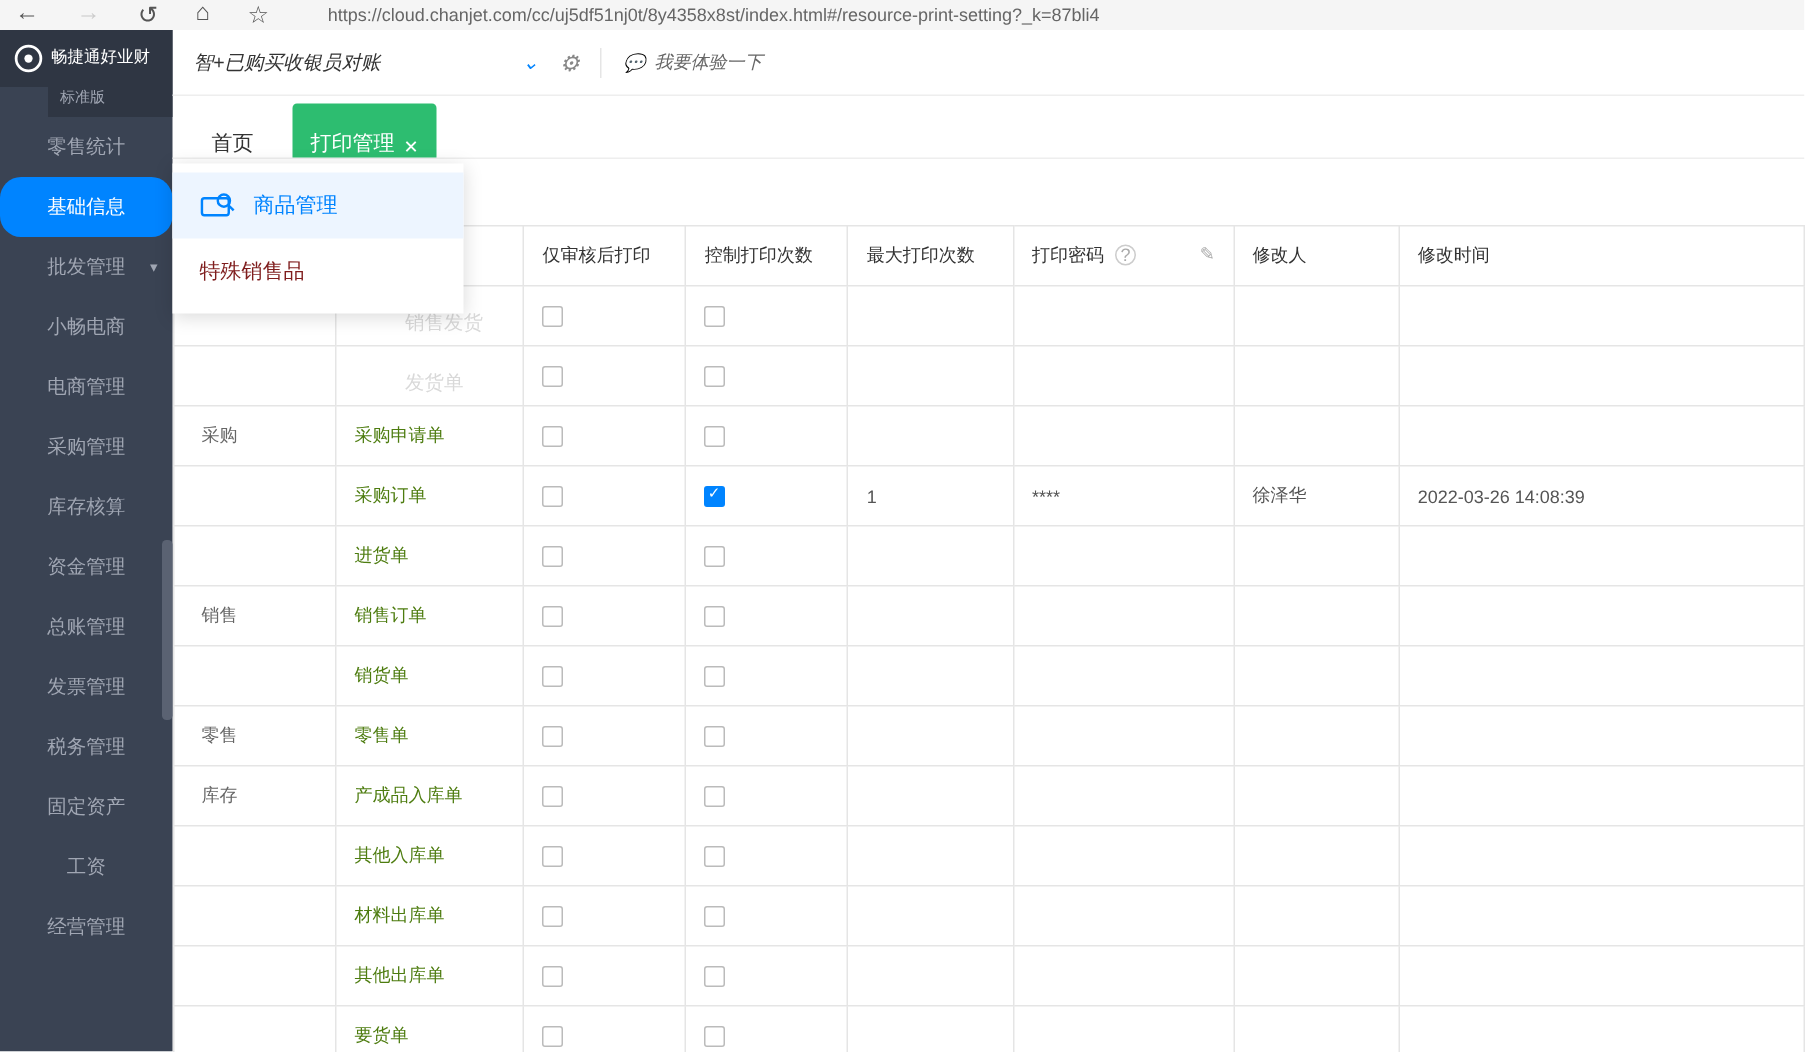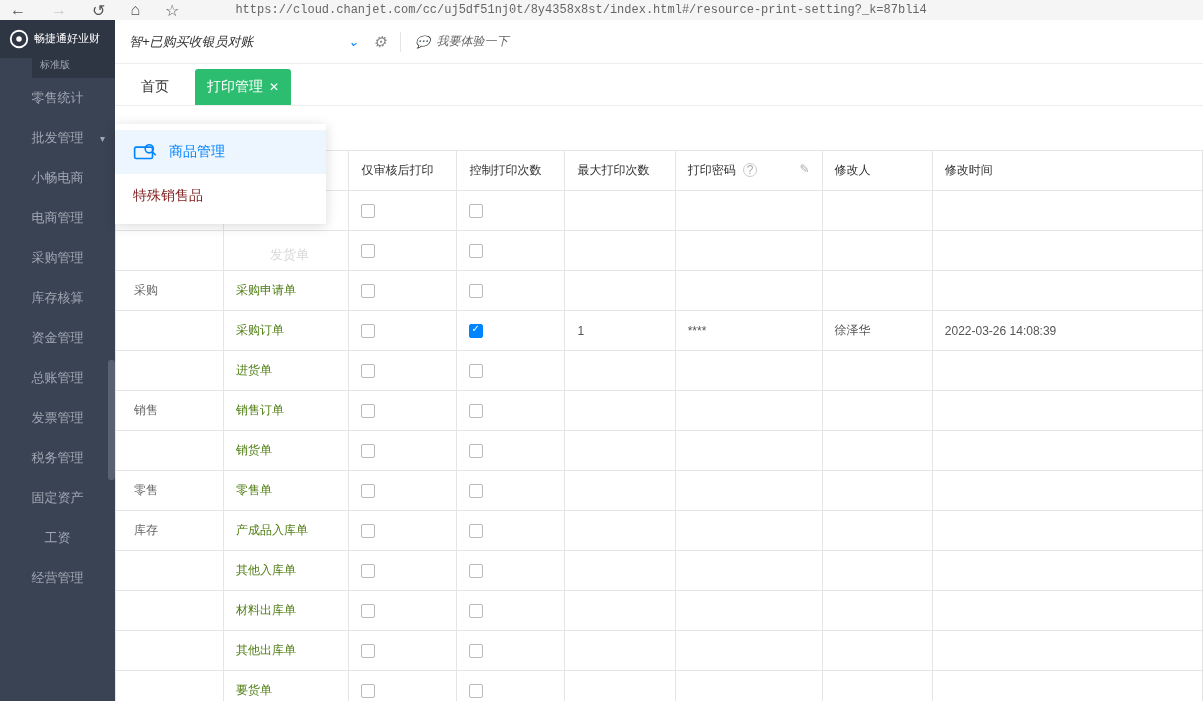--- a/index.html
+++ b/index.html
@@ -1,53 +1,53 @@
 <!DOCTYPE html>
 <html><head>
 <meta charset="utf-8">
 <style>
 * { box-sizing: border-box; margin: 0; padding: 0; }
 body { font-family: "Microsoft YaHei", Arial, sans-serif; font-size: 13px; color: #333; background: #fff; overflow: hidden; }
 .browser-bar { height: 20px; background: #f5f5f5; display: flex; align-items: center; padding: 0 10px; gap: 20px; color: #666; font-size: 12px; }
 .browser-bar .nav-icons { display: flex; gap: 25px; font-size: 16px; color: #555; }
-.browser-bar .url { margin-left: 36px; font-family: Liberation Mono, monospace; }
+.browser-bar .url { margin-left: 19px; }
 .app { display: flex; height: 681px; }
 .sidebar { width: 115px; background: #3a4353; color: #a0a6b3; display: flex; flex-direction: column; position: relative; }
 .brand { background: #2f3643; padding: 8px 8px; display: flex; align-items: center; gap: 4px; }
 .brand-logo { width: 22px; height: 22px; }
 .brand-text { color: #fff; font-size: 11px; line-height: 1.2; }
 .brand-sub { color: #a0a6b3; font-size: 10px; padding: 0 8px 6px 8px; background: #2f3643; margin-left: 32px; }
 .side-item { height: 40px; display: flex; align-items: center; justify-content: center; font-size: 13px; cursor: pointer; position: relative; border-radius: 14px; }
 .side-item.active { background: #0084ff; color: #fff; }
 .side-item .chev { position: absolute; right: 10px; font-size: 10px; }
 .scroll-track { position: absolute; right: 0; top: 340px; width: 7px; height: 120px; background: #5a6272; border-radius: 3px; }
 .main { flex: 1; display: flex; flex-direction: column; position: relative; }
 .topbar { height: 44px; border-bottom: 1px solid #eee; display: flex; align-items: center; padding: 0 14px; gap: 14px; font-style: italic; }
 .org-select { color: #333; display: flex; align-items: center; gap: 8px; cursor: pointer; width: 230px; }
 .org-select .caret { color: #0084ff; margin-left: auto; }
 .gear { color: #888; font-size: 15px; }
 .divider-v { width: 1px; height: 20px; background: #e5e5e5; }
 .exp { display: flex; align-items: center; gap: 6px; color: #666; font-size: 12px; }
 .exp-icon { color: #888; }
 .tabs { height: 42px; display: flex; align-items: flex-end; padding: 0 14px; gap: 14px; border-bottom: 1px solid #eee; }
-.tab { height: 36px; display: flex; align-items: center; padding: 0 12px; font-size: 14px; cursor: pointer; border-radius: 3px 3px 0 0; }
+.tab { height: 36px; display: flex; align-items: flex-end; padding: 0 12px; font-size: 14px; cursor: pointer; border-radius: 3px 3px 0 0; }
 .tab.active { background: #2dbd70; color: #fff; }
 .tab .close { margin-left: 6px; font-size: 12px; }
 .content { flex: 1; padding: 0; overflow: auto; position: relative; }
 .table { width: 100%; border-collapse: collapse; margin-top: 44px; }
 .table th, .table td { border: 1px solid #e5e5e5; padding: 0 12px; height: 40px; text-align: left; font-weight: normal; font-size: 12px; color: #555; }
 .table th { background: #fff; color: #333; font-size: 12px; }
 .table td.catcell { color: #666; padding-left: 18px; margin-top: 13px; }
 .table td.doccell { color: #4d7c0f; }
 .chk { width: 14px; height: 14px; border: 1px solid #bbb; border-radius: 2px; display: inline-block; vertical-align: middle; background: #fff; }
 .chk.checked { background: #0084ff; border-color: #0084ff; position: relative; }
 .chk.checked::after { content: "✓"; color: #fff; font-size: 10px; position: absolute; left: 1px; top: -2px; }
 .help-ic { font-size: 12px; color: #aaa; margin-left: 4px; border: 1px solid #ccc; border-radius: 50%; width: 14px; height: 14px; display: inline-flex; align-items: center; justify-content: center; }
 .edit-ic { float: right; color: #aaa; font-size: 12px; }
-.flyout { position: absolute; left: 115px; top: 124px; width: 211px; background: #fff; box-shadow: 0 2px 12px rgba(0,0,0,0.15); z-index: 20; padding: 6px 0; }
+.flyout { position: absolute; left: 115px; top: 109px; width: 194px; background: #fff; box-shadow: 0 2px 12px rgba(0,0,0,0.15); z-index: 20; padding: 6px 0; }
 .fly-item { height: 44px; display: flex; align-items: center; padding: 0 18px; gap: 10px; cursor: pointer; color: #7f1d1d; font-size: 14px; }
 .fly-item.hl { background: #edf5ff; color: #0084ff; }
 .fly-icon { width: 26px; height: 22px; }
 .ghost-col { position: absolute; left: 270px; top: 155px; color: #d9d9d9; font-size: 13px; z-index: 5; pointer-events: none; }
 .ghost-col div { height: 40px; display: flex; align-items: center; }
 col.c-cat { width: 100px; } col.c-doc { width: 116px; } col.c-a { width: 100px; } col.c-b { width: 100px; } col.c-c { width: 102px; } col.c-d { width: 136px; } col.c-e { width: 102px; } col.c-f { width: 250px; }
 </style>
 </head>
 <body>
 
@@ -67,20 +67,21 @@
     <div class="brand">
       <svg class="brand-logo" viewBox="0 0 24 24">
           <circle cx="12" cy="12" r="9" fill="none" stroke="#fff" stroke-width="2"></circle>
           <circle cx="12" cy="12" r="3" fill="#fff"></circle>
         </svg>
       <span class="brand-text">畅捷通好业财</span>
     </div>
     <div class="brand-sub">标准版</div>
     <div id="side-list">
         <div class="side-item">零售统计</div>
+        <div class="side-item active">基础信息</div>
         <div class="side-item">批发管理<span class="chev">▾</span></div>
         <div class="side-item">小畅电商</div>
         <div class="side-item">电商管理</div>
         <div class="side-item">采购管理</div>
         <div class="side-item">库存核算</div>
         <div class="side-item">资金管理</div>
         <div class="side-item">总账管理</div>
         <div class="side-item">发票管理</div>
         <div class="side-item">税务管理</div>
         <div class="side-item">固定资产</div>

